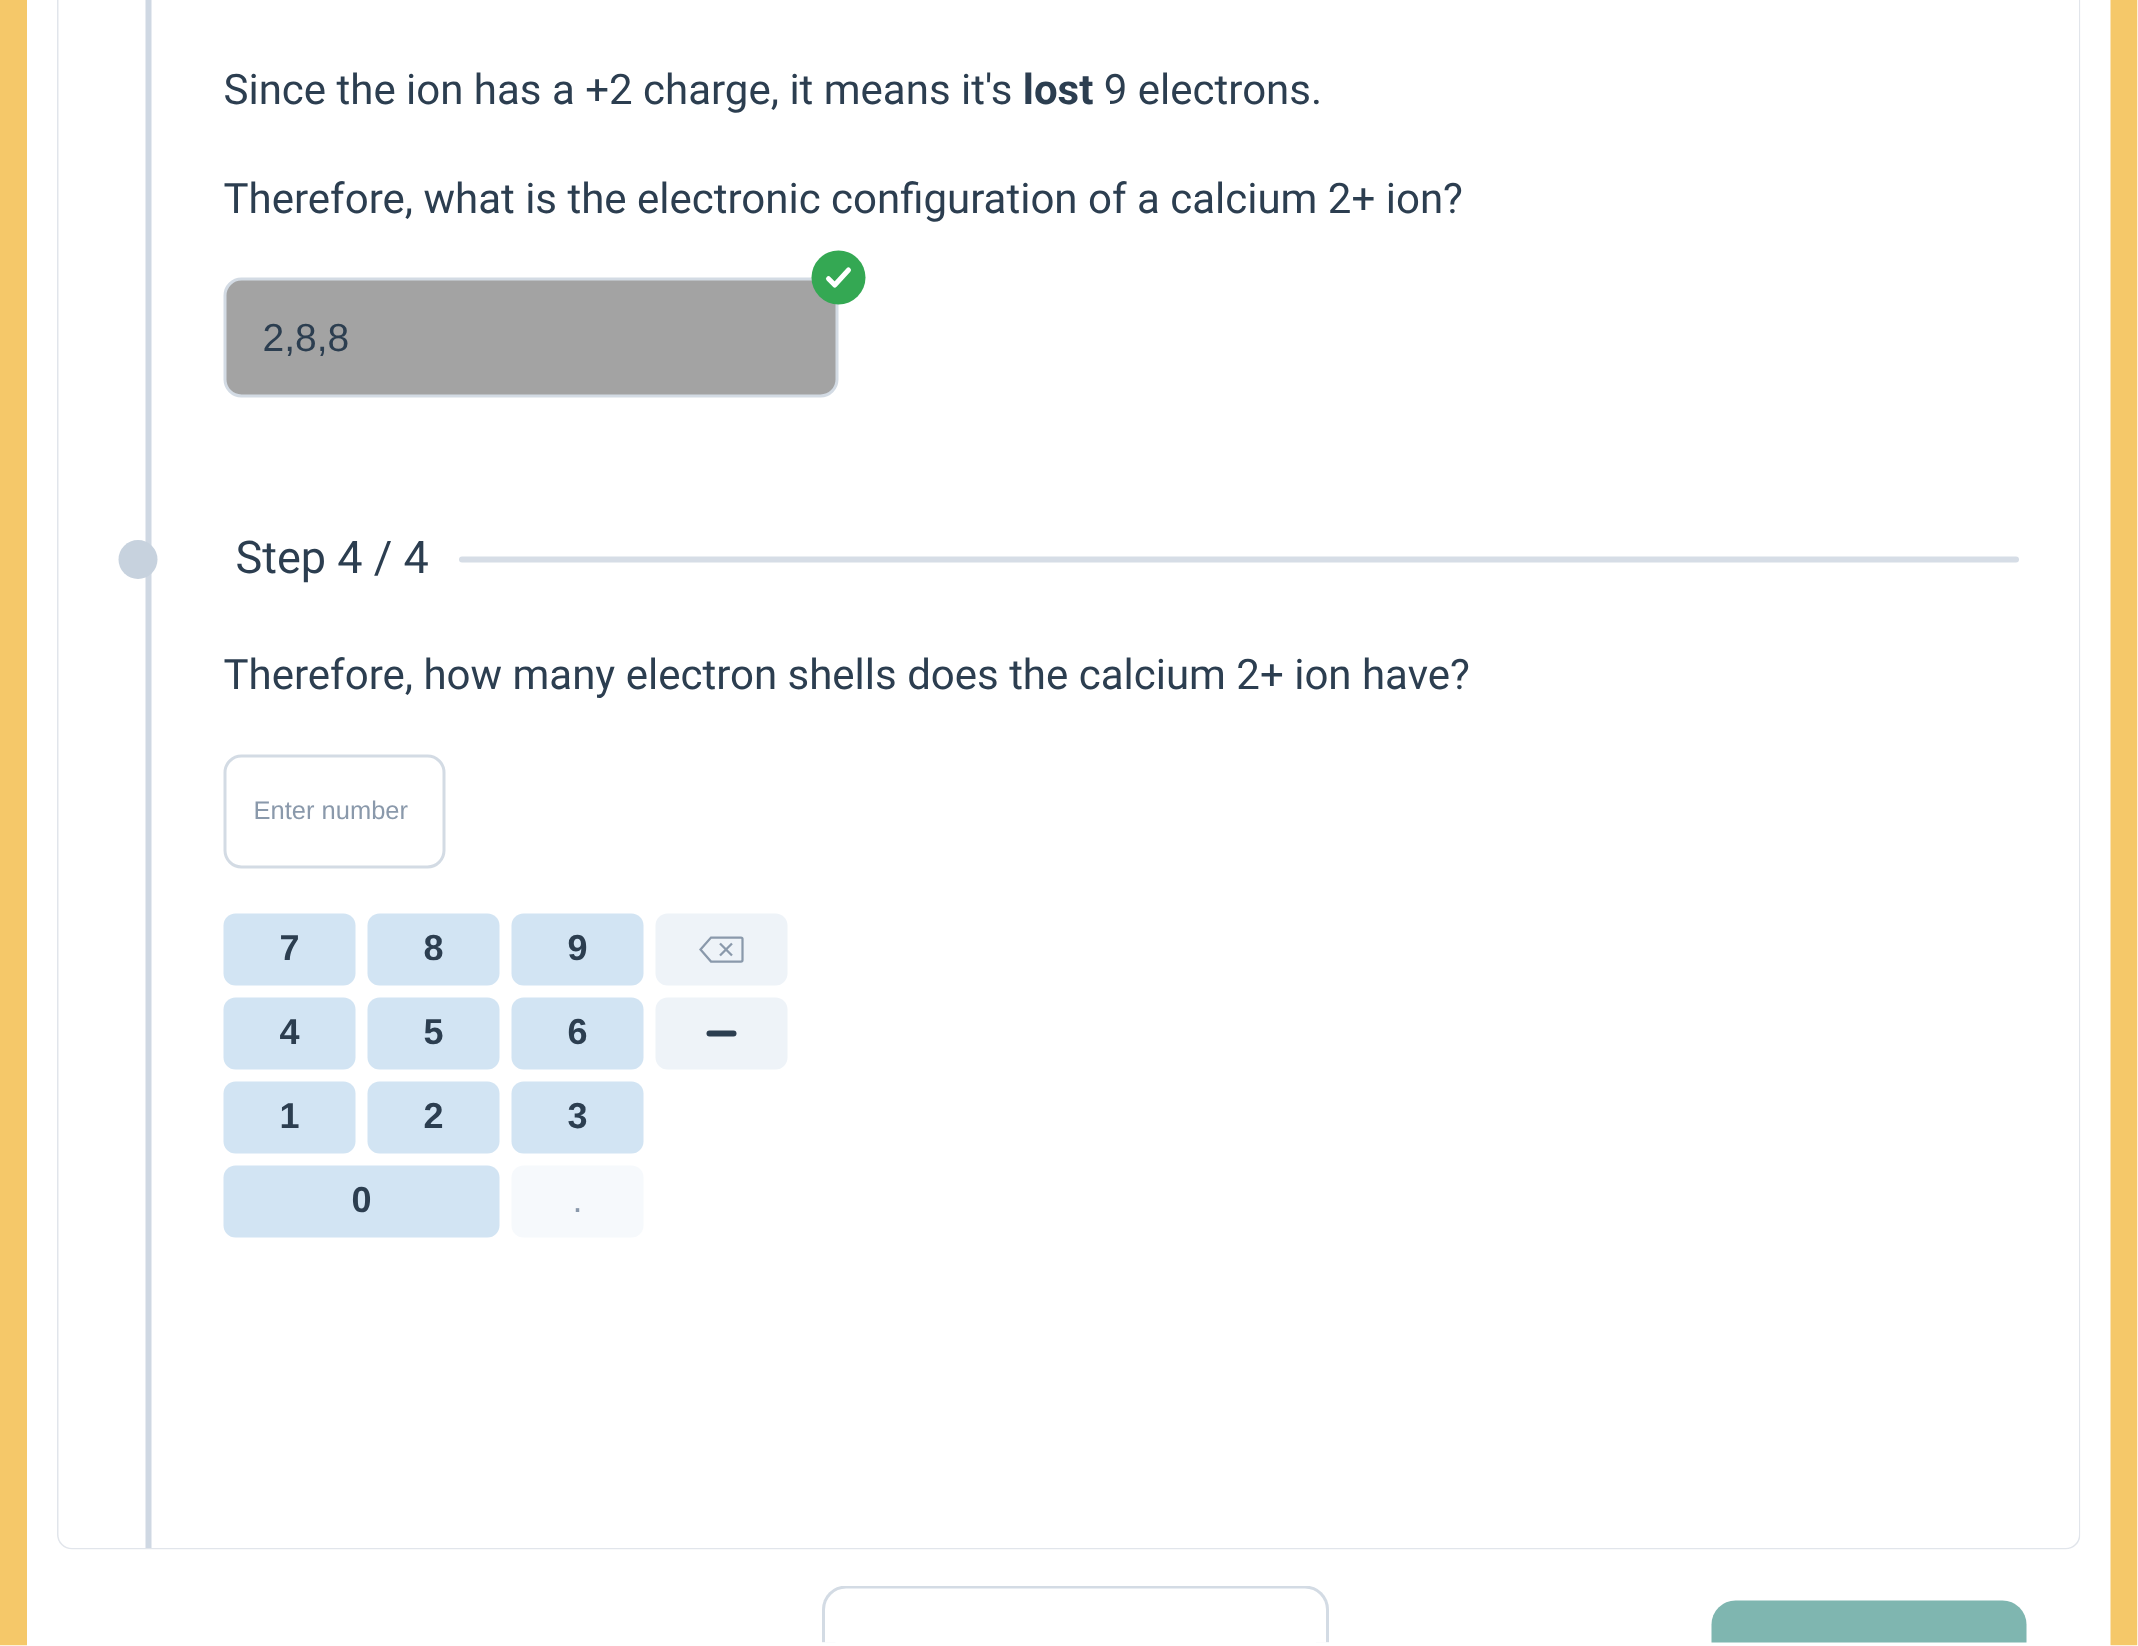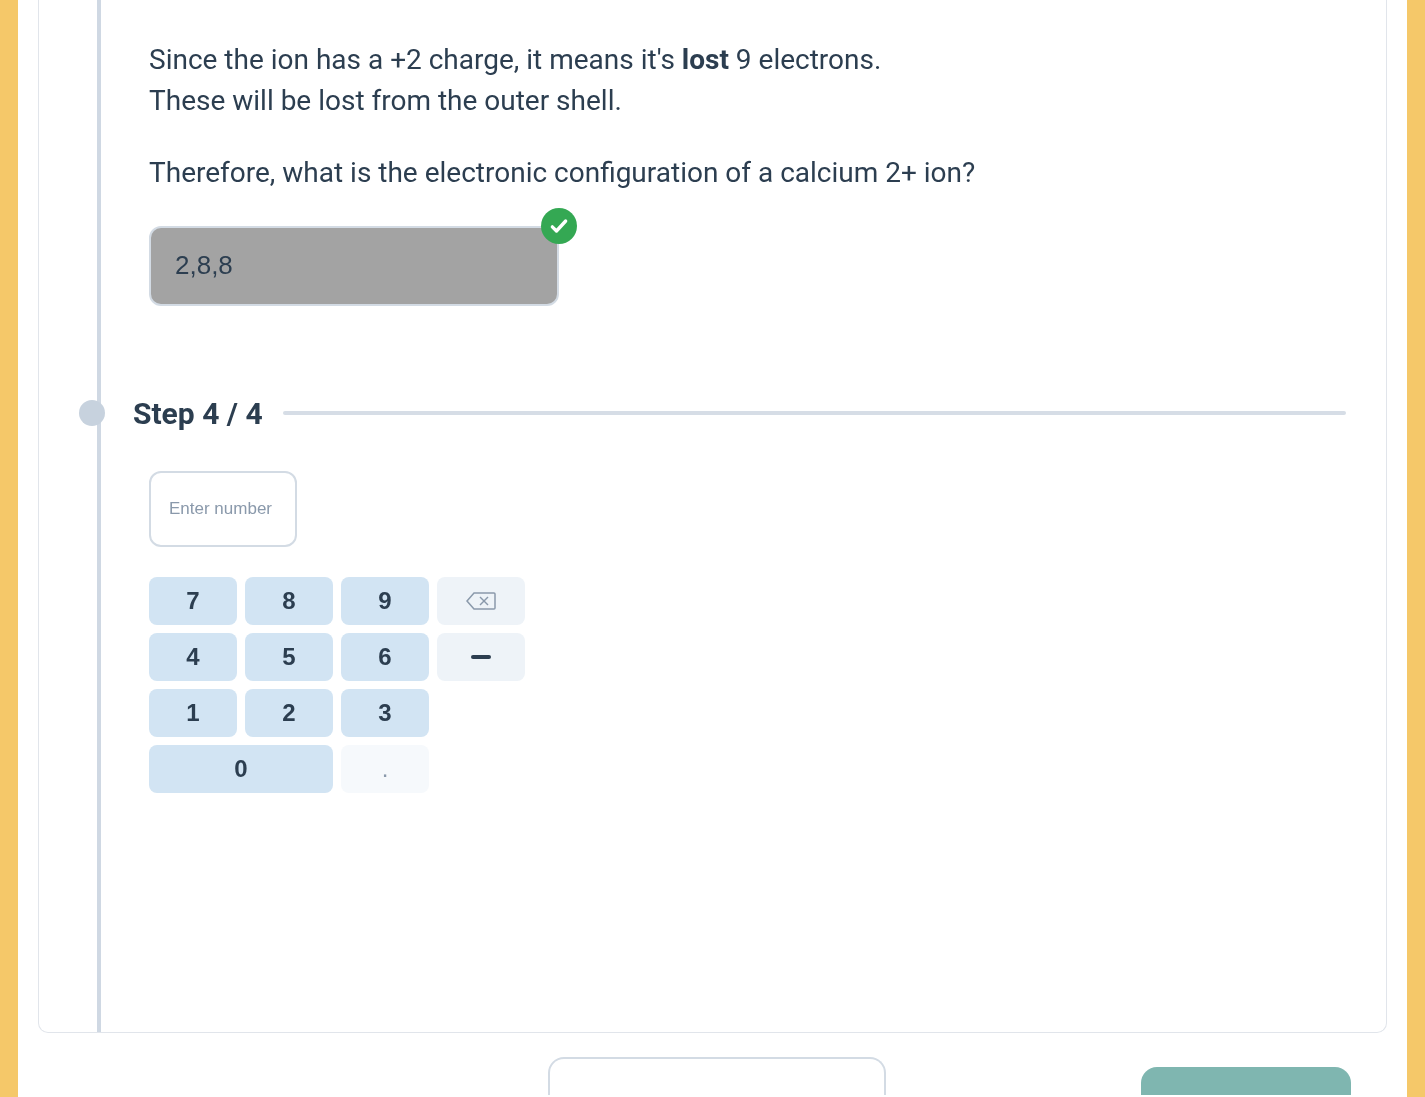--- a/index.html
+++ b/index.html
@@ -83,24 +83,24 @@
     margin-left: -70px;
   }
   .step-bullet {
     width: 26px; height: 26px;
     border-radius: 50%;
     background: #c7d2de;
     flex: 0 0 auto;
   }
   .step-title {
     font-size: 30px;
-    font-weight: 700;
+    font-weight: 400;
     color: #2c3e50;
     flex: 0 0 auto;
-    margin-left: 8px;
+    margin-left: 32px;
   }
   .step-rule {
     flex: 1;
     height: 4px;
     background: #d6dde6;
     border-radius: 2px;
   }
 
   .number-input {
     width: 148px;
@@ -184,41 +184,41 @@
 <div class="outer-frame">
   <div class="inner-panel">
     <div class="timeline"></div>
 
     <div class="content">
 
       
 
       <p class="body-text">
         <span>Since the ion has a +2 charge, it means it's </span><b>lost</b><span> 9 electrons.</span><br>
-        <span>These will be lost from the outer shell.</span>
       </p>
 
       <p class="body-text">Therefore, what is the electronic configuration of a calcium 2+ ion?</p>
 
       <div class="answer-box">
         <input class="answer-input" type="text" readonly="" value="2,8,8" style="">
         <div class="check-badge">
           <svg viewBox="0 0 24 24" fill="none" stroke="#ffffff" stroke-width="4" stroke-linecap="round" stroke-linejoin="round">
             <polyline points="4,13 9,18 20,6"></polyline>
           </svg>
         </div>
       </div>
 
       
       <div class="step-header">
         <div class="step-bullet"></div>
         <div class="step-title">Step 4 / 4</div>
         <div class="step-rule"></div>
       </div>
 
+      <p class="body-text">Therefore, how many electron shells does the calcium 2+ ion have?</p>
 
       <input class="number-input" type="text" placeholder="Enter number" style="">
 
       <div class="keypad">
         <button class="key">7</button>
         <button class="key">8</button>
         <button class="key">9</button>
         <button class="key key-light backspace-shape">
           <svg viewBox="0 0 30 18">
             <path d="M8 1 L28 1 Q29 1 29 2 L29 16 Q29 17 28 17 L8 17 L1 9 Z" fill="none" stroke="#8a99ab" stroke-width="1.5"></path>

